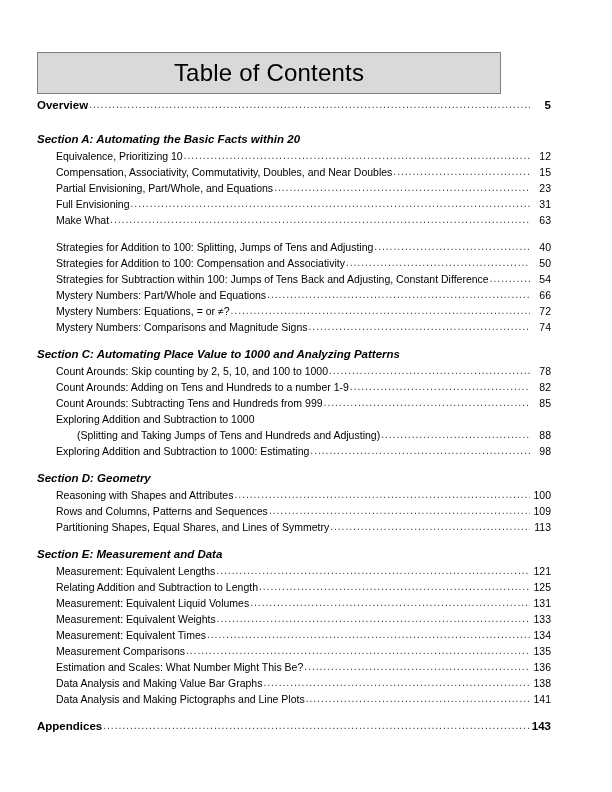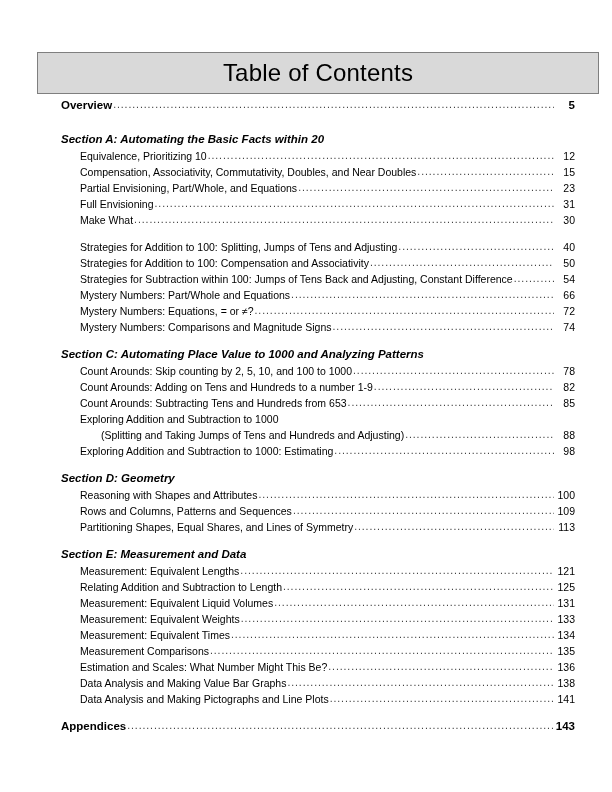--- a/index.html
+++ b/index.html
@@ -22,21 +22,21 @@
     width: 612px;
     height: 792px;
     background: #ffffff;
   }
 
   
   .toc-title-box {
     position: absolute;
     left: 37px;
     top: 52px;
-    width: 562px;
+    width: 464px;
     height: 42px;
     background: #d9d9d9;
     border: 1px solid #7f7f7f;
     box-sizing: border-box;
     display: flex;
     align-items: center;
     justify-content: center;
   }
   .toc-title-text {
     font-size: 24px;
@@ -45,21 +45,20 @@
     color: #000000;
     line-height: 1;
   }
 
   
   .toc-body {
     position: absolute;
     left: 37px;
     top: 97px;
     width: 514px;
-    margin-left: 24px;
   }
 
   .toc-row {
     display: flex;
     align-items: baseline;
     width: 100%;
     height: 16px;
     line-height: 16px;
     white-space: nowrap;
     overflow: hidden;
@@ -164,21 +163,21 @@
           <span class="pageno">23</span>
         </div>
         <div class="toc-row lvl-entry">
           <span class="label">Full Envisioning</span>
           <span class="leader"></span>
           <span class="pageno">31</span>
         </div>
         <div class="toc-row lvl-entry">
           <span class="label">Make What</span>
           <span class="leader"></span>
-          <span class="pageno">30</span>
+          <span class="pageno">63</span>
         </div>
         <div class="spacer-md"></div>
         <div class="toc-row lvl-entry">
           <span class="label">Strategies for Addition to 100: Splitting, Jumps of Tens and Adjusting</span>
           <span class="leader"></span>
           <span class="pageno">40</span>
         </div>
         <div class="toc-row lvl-entry">
           <span class="label">Strategies for Addition to 100: Compensation and Associativity</span>
           <span class="leader"></span>
@@ -214,21 +213,21 @@
           <span class="label">Count Arounds: Skip counting by 2, 5, 10, and 100 to 1000</span>
           <span class="leader"></span>
           <span class="pageno">78</span>
         </div>
         <div class="toc-row lvl-entry">
           <span class="label">Count Arounds: Adding on Tens and Hundreds to a number 1-9</span>
           <span class="leader"></span>
           <span class="pageno">82</span>
         </div>
         <div class="toc-row lvl-entry">
-          <span class="label">Count Arounds: Subtracting Tens and Hundreds from 653</span>
+          <span class="label">Count Arounds: Subtracting Tens and Hundreds from 999</span>
           <span class="leader"></span>
           <span class="pageno">85</span>
         </div>
         <div class="toc-row lvl-entry no-leader">
           <span class="label">Exploring Addition and Subtraction to 1000</span>
           <span class="leader"></span>
           <span class="pageno"></span>
         </div>
         <div class="toc-row lvl-subentry">
           <span class="label">(Splitting and Taking Jumps of Tens and Hundreds and Adjusting)</span>

